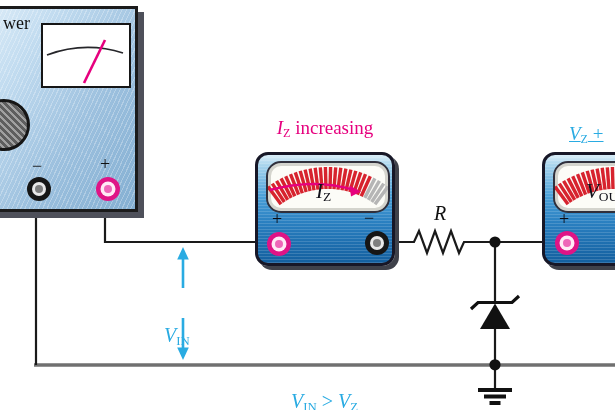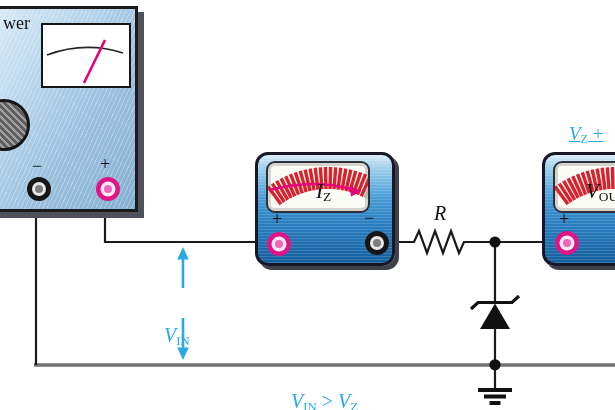--- a/index.html
+++ b/index.html
@@ -47,22 +47,22 @@
 
   
   .meter {
     width:140px; height:114px; border:3px solid #171727; border-radius:13px;
     background:
       repeating-linear-gradient(0deg, rgba(255,255,255,.15) 0 1px, rgba(255,255,255,0) 1px 3px),
       linear-gradient(180deg,#d9edf8 0%,#a6d3ec 10%,#4ba0d8 38%,#2a80c1 62%,#135f9f 100%);
     box-shadow:4px 4px 0 #3f414a;
   }
   .meter-display {
-    left:8px; top:6px; width:104px; height:52px;
-    background:#fcfcf7; border:2px solid #30303c; border-radius:9px;
+    left:8px; top:6px; width:124px; height:52px;
+    background:#fcfcf7; border:2px solid #30303c; border-radius:15px;
     box-shadow:inset 0 0 0 3px #d4d4cd; overflow:hidden;
   }
   .face-label { font-size:21px; font-style:italic; color:#101018; }
   .meter-sign { font-size:18px; color:#0c0c14; }
   .title { font-size:19px; white-space:nowrap; }
   .it { font-style:italic; }
   .sub { font-size:.64em; font-style:normal; position:relative; top:.24em; }
   .magenta-text { color:var(--magenta,#e6007e); }
   .cyan-text { color:var(--cyan,#29abe2); }
 
@@ -127,20 +127,23 @@
     <div class="abs terminal t-black" style="left:64px;top:168px">
       <span class="mid"></span>
       <span class="core"></span>
     </div>
     <div class="abs terminal t-pink" style="left:133px;top:168px">
       <span class="mid"></span>
       <span class="core"></span>
     </div>
   </div>
 
+  <div id="ammeter-title" class="abs title magenta-text">
+    <span class="it">I</span><span class="sub">Z</span><span> increasing</span>
+  </div>
   <div class="abs meter" style="left:255px;top:152px">
     <div class="abs meter-display">
       <svg width="120" height="48" viewBox="0 0 120 48">
           <line x1="107.0" y1="41.3" x2="120.0" y2="23.5" stroke="#b5b5b5" stroke-width="3.4"></line>
           <line x1="103.7" y1="39.0" x2="115.7" y2="20.6" stroke="#b5b5b5" stroke-width="3.4"></line>
           <line x1="100.3" y1="36.9" x2="111.4" y2="17.9" stroke="#b5b5b5" stroke-width="3.4"></line>
           <line x1="96.8" y1="34.9" x2="106.9" y2="15.4" stroke="#b5b5b5" stroke-width="3.4"></line>
           <line x1="93.2" y1="33.2" x2="102.3" y2="13.2" stroke="#d7232e" stroke-width="3.4"></line>
           <line x1="89.4" y1="31.6" x2="97.5" y2="11.2" stroke="#d7232e" stroke-width="3.4"></line>
           <line x1="85.7" y1="30.2" x2="92.7" y2="9.4" stroke="#d7232e" stroke-width="3.4"></line>

